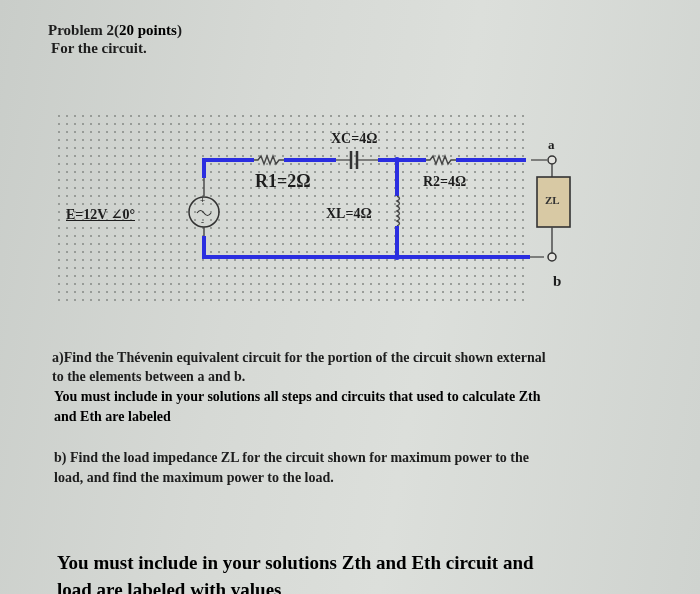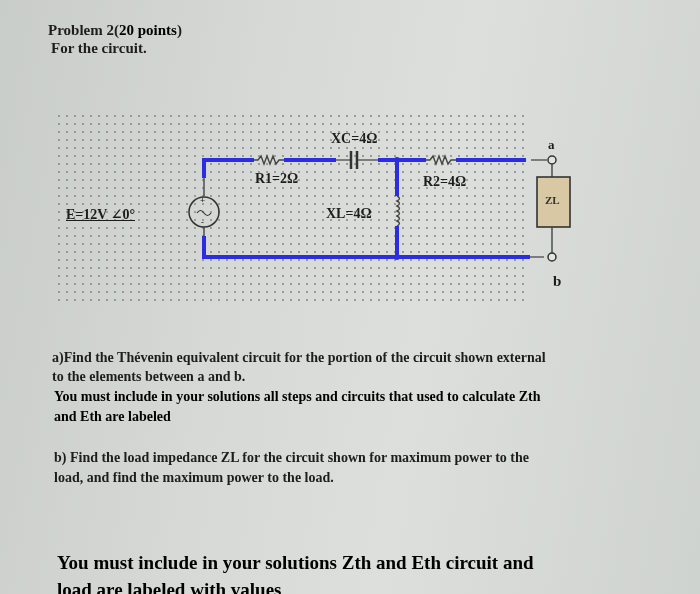--- a/index.html
+++ b/index.html
@@ -84,21 +84,21 @@
   <g>
     <rect x="537" y="177" width="33" height="50" fill="#d8c9a4" stroke="#333" stroke-width="1.6"></rect>
   </g>
   <line x1="552" y1="227" x2="552" y2="253" stroke="#444" stroke-width="1.4"></line>
   <g>
     <circle cx="552" cy="257" r="4" fill="#e4e4e0" stroke="#333" stroke-width="1.5"></circle>
   </g>
 </svg>
 
 <div class="abs" style="left:331px; top:116px; font-weight:bold; font-size:14px;margin-top:15px;">XC=4Ω</div>
-<div class="abs" style="left:255px; top:171px; font-weight:bold; font-size:14px;">R1=2Ω</div>
+<div class="abs" style="left:255px; top:171px; font-weight:bold; font-size:18px;">R1=2Ω</div>
 <div class="abs" style="left:423px; top:174px; font-weight:bold; font-size:14px;">R2=4Ω</div>
 <div class="abs" style="left:326px; top:206px; font-weight:bold; font-size:14px;text-align:right;">XL=4Ω</div>
 <div class="abs" style="left:66px; top:206px; font-weight:bold; font-size:14px;text-decoration:underline;">E=12V ∠0°</div>
 <div class="abs" style="left:545px; top:194px; font-weight:bold; font-size:11px; color:#333;">ZL</div>
 <div class="abs" style="left:548px; top:137px; font-weight:bold; font-size:13px;">a</div>
 <div class="abs" style="left:553px; top:273px; font-weight:bold; font-size:15px;">b</div>
 
 <div class="abs q" style="left:52px; top:348px;">a)Find the Thévenin equivalent circuit for the portion of the circuit shown  external</div>
 <div class="abs q" style="left:52px; top:367px;">to the elements between a and b.</div>
 <div class="abs q blue" style="left:54px; top:387px;">You must include in your solutions all steps and circuits that used to calculate  Zth</div>

